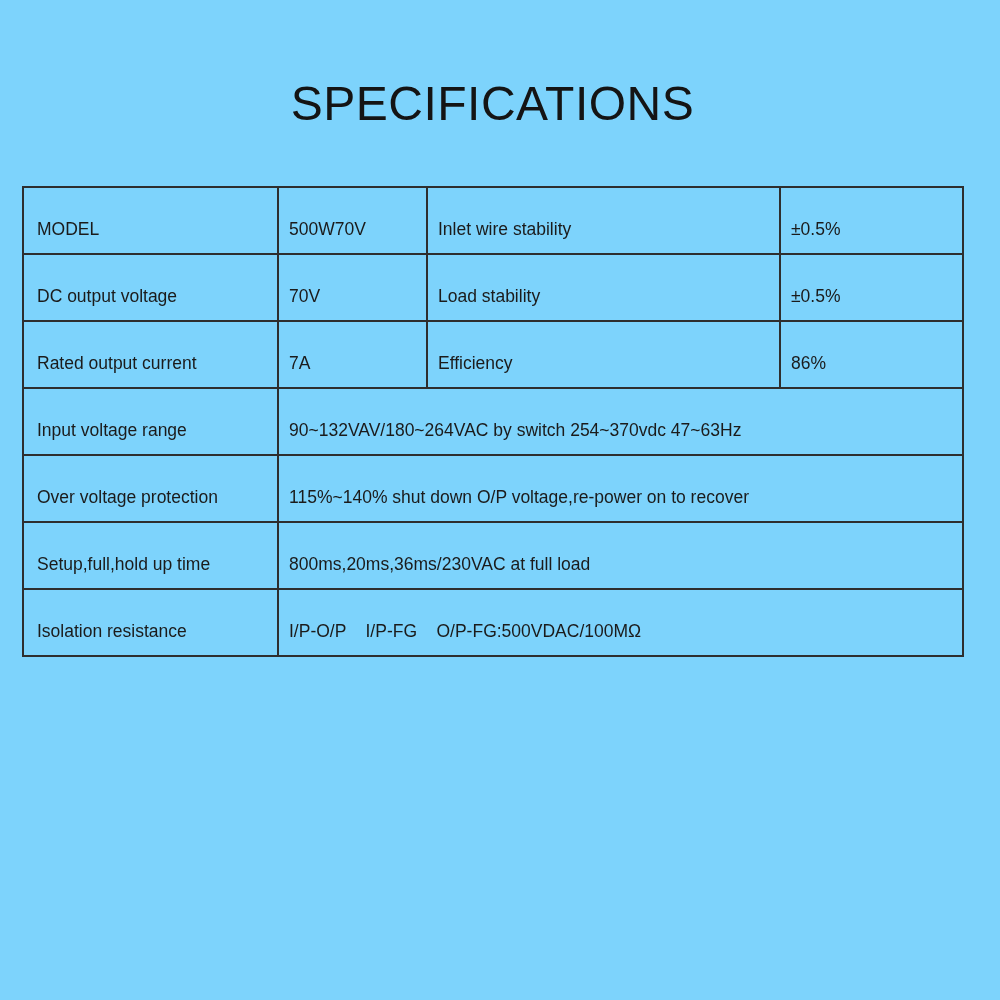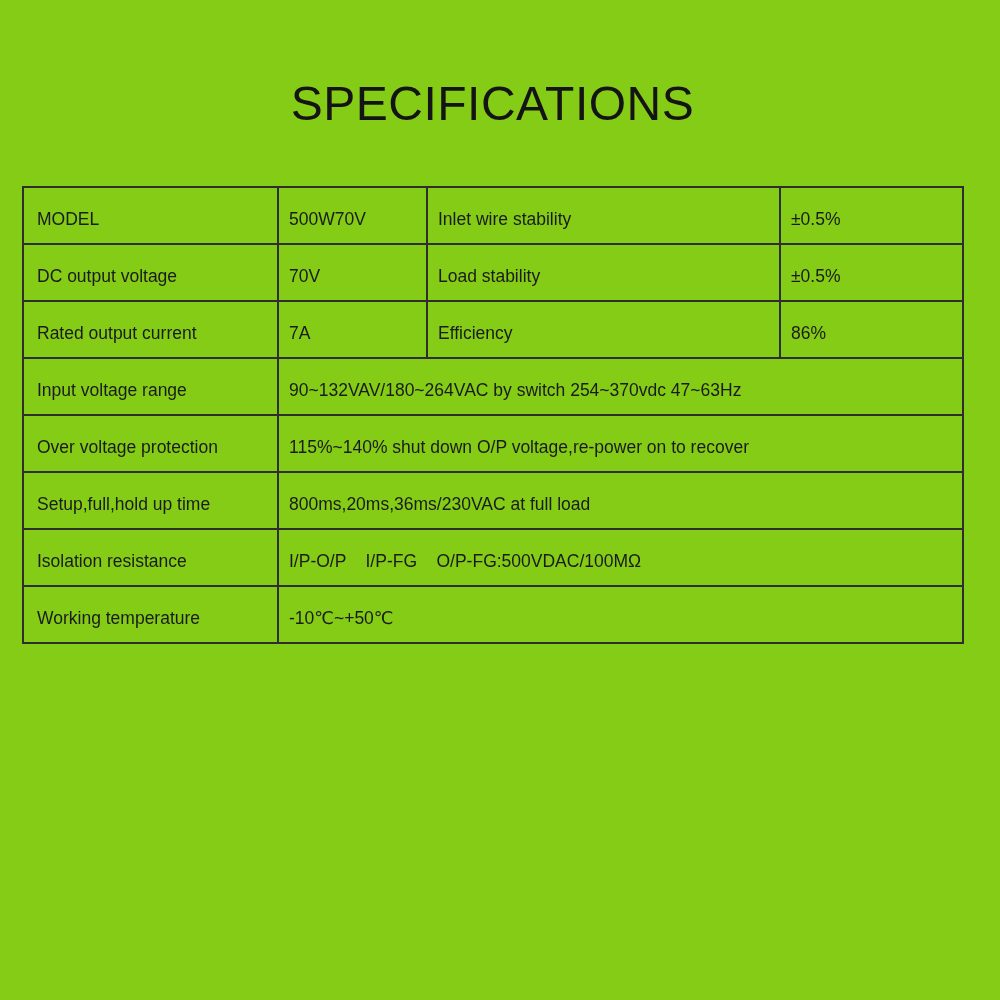--- a/index.html
+++ b/index.html
@@ -4,21 +4,21 @@
 <style>
   html, body {
     margin: 0;
     padding: 0;
     background: #ffffff;
   }
   .page {
     position: relative;
     width: 1000px;
     height: 1000px;
-    background: #84cc16;
+    background: #7dd3fc;
     font-family: "Liberation Sans", "DejaVu Sans", sans-serif;
     color: #1b1b1b;
     overflow: hidden;
   }
   .title {
     position: absolute;
     top: 76px;
     left: 0;
     width: 985px;
     margin: 0;
@@ -34,21 +34,21 @@
     top: 186px;
     width: 940px;
     border-collapse: collapse;
     table-layout: fixed;
     font-size: 17.5px;
     color: #1b1b1b;
   }
   table.spec-table td {
     border: 2px solid #2e2e2e;
     height: 47px; 
-    padding: 8px 6px 0 10px;
+    padding: 18px 6px 0 10px;
     vertical-align: middle;
     white-space: pre-wrap;
     overflow: hidden;
     line-height: 1.15;
   }
   table.spec-table td.c1 {
     padding-left: 13px;
   }
 </style>
 </head>
@@ -94,20 +94,16 @@
         <td class="span" colspan="3">115%~140% shut down O/P voltage,re-power on to recover</td>
       </tr>
       <tr>
         <td class="c1">Setup,full,hold up time</td>
         <td class="span" colspan="3">800ms,20ms,36ms/230VAC at full load</td>
       </tr>
       <tr>
         <td class="c1">Isolation resistance</td>
         <td class="span" colspan="3">I/P-O/P    I/P-FG    O/P-FG:500VDAC/100MΩ</td>
       </tr>
-      <tr>
-        <td class="c1">Working temperature</td>
-        <td class="span" colspan="3">-10℃~+50℃</td>
-      </tr>
     </tbody>
   </table>
 
 </div>
 
 </body></html>

